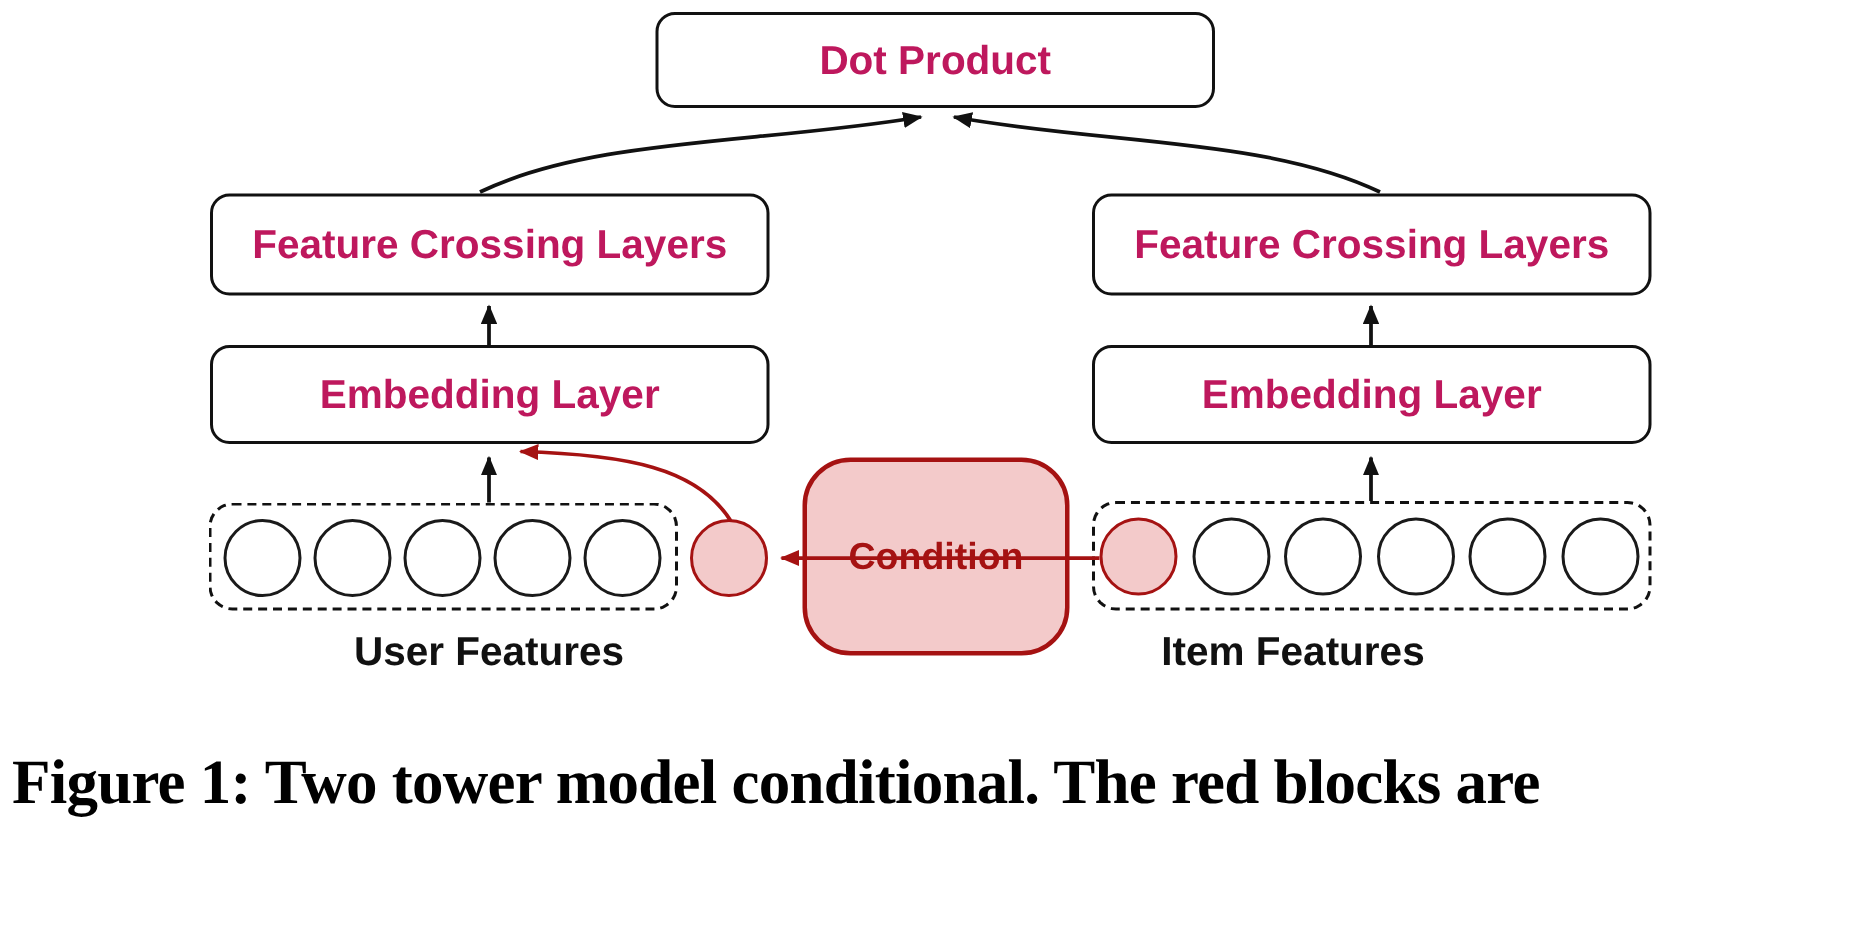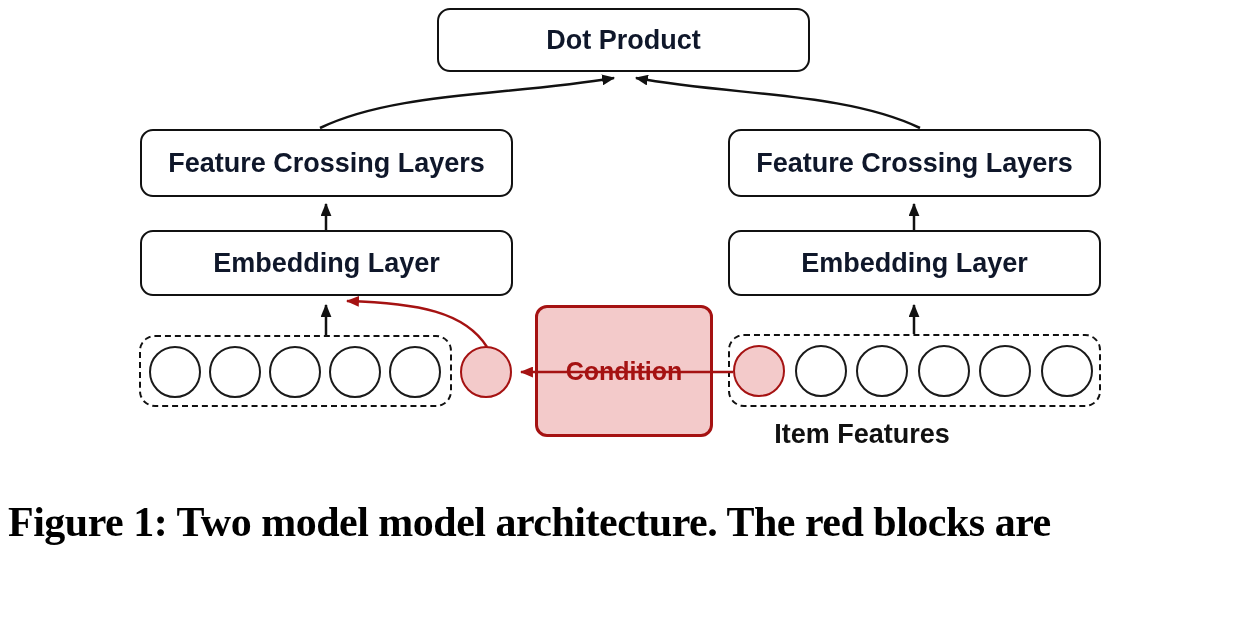--- a/index.html
+++ b/index.html
@@ -10,21 +10,21 @@
     font-family:"Liberation Sans", sans-serif;
     overflow:hidden;
   }
   .box{
     position:absolute;
     box-sizing:border-box;
     border:2.5px solid #111111;
     border-radius:13px;
     background:#ffffff;
     display:flex;align-items:center;justify-content:center;
-    font-weight:bold;font-size:27px;color:#0f172a;
+    font-weight:bold;font-size:27px;color:#be185d;
     letter-spacing:0;
   }
   .dashed-box{
     position:absolute;
     box-sizing:border-box;
     border:2.5px dashed #111111;
     border-radius:16px;
     background:transparent;
   }
   .circle{
@@ -38,21 +38,21 @@
   .red-circle{
     border-color:#a51212;
     background:#f3caca;
   }
   .ce-box{
     position:absolute;
     left:535px;top:305px;width:178px;height:132px;
     box-sizing:border-box;
     border:3px solid #a51212;
     background:#f3caca;
-    border-radius:12px;
+    border-radius:32px;
     display:flex;flex-direction:column;align-items:center;justify-content:center;
     color:#a51212;font-weight:bold;font-size:25px;line-height:33px;
   }
   .feat-label{
     position:absolute;
     transform:translateX(-50%);
     font-weight:bold;font-size:27px;color:#111111;
     white-space:nowrap;
   }
   .connectors{
@@ -76,20 +76,21 @@
 
   <div class="box" style="left:140px;top:129px;width:373px;height:68px;">Feature Crossing Layers</div>
   <div class="box" style="left:140px;top:230px;width:373px;height:66px;">Embedding Layer</div>
   <div class="dashed-box" style="left:139px;top:335px;width:313px;height:72px;"></div>
   <div class="circle" style="left:149px;top:346px;"></div>
   <div class="circle" style="left:209px;top:346px;"></div>
   <div class="circle" style="left:269px;top:346px;"></div>
   <div class="circle" style="left:329px;top:346px;"></div>
   <div class="circle" style="left:389px;top:346px;"></div>
   <div class="circle red-circle" style="left:460px;top:346px;"></div>
+  <div class="feat-label" style="left:326px;top:419px;">User Features</div>
 
   <div class="box" style="left:728px;top:129px;width:373px;height:68px;">Feature Crossing Layers</div>
   <div class="box" style="left:728px;top:230px;width:373px;height:66px;">Embedding Layer</div>
   <div class="dashed-box" style="left:728px;top:334px;width:373px;height:73px;"></div>
   <div class="circle red-circle" style="left:733px;top:345px;"></div>
   <div class="circle" style="left:795px;top:345px;"></div>
   <div class="circle" style="left:856px;top:345px;"></div>
   <div class="circle" style="left:918px;top:345px;"></div>
   <div class="circle" style="left:979px;top:345px;"></div>
   <div class="circle" style="left:1041px;top:345px;"></div>
@@ -116,16 +117,16 @@
     <path d="M 326,335 L 326,305" fill="none" stroke="#111111" stroke-width="2.5" marker-end="url(#arrow-black)"></path>
 
     <path d="M 914,231 L 914,204" fill="none" stroke="#111111" stroke-width="2.5" marker-end="url(#arrow-black)"></path>
     <path d="M 914,334 L 914,305" fill="none" stroke="#111111" stroke-width="2.5" marker-end="url(#arrow-black)"></path>
 
     <path d="M 733,372 L 521,372" fill="none" stroke="#a51212" stroke-width="2.5" marker-end="url(#arrow-red)"></path>
     <path d="M 487,347 C 465,312 418,303 347,301" fill="none" stroke="#a51212" stroke-width="2.5" marker-end="url(#arrow-red)"></path>
   </svg>
 
   <div class="caption">
-    <div>Figure 1: Two model model architecture. The red blocks are</div>
+    <div>Figure 1: Two tower model conditional. The red blocks are</div>
   </div>
 
 </div>
 
 </body></html>

